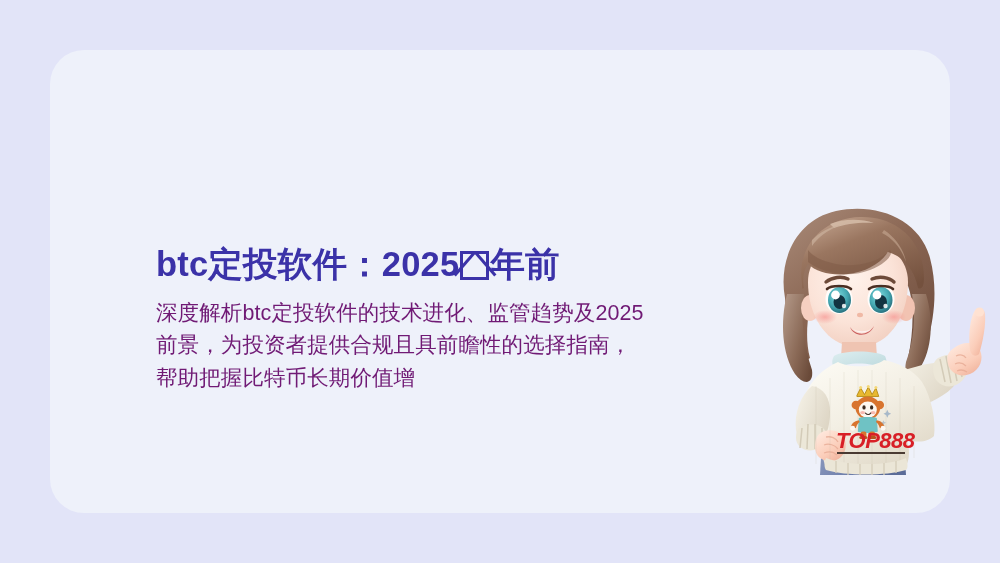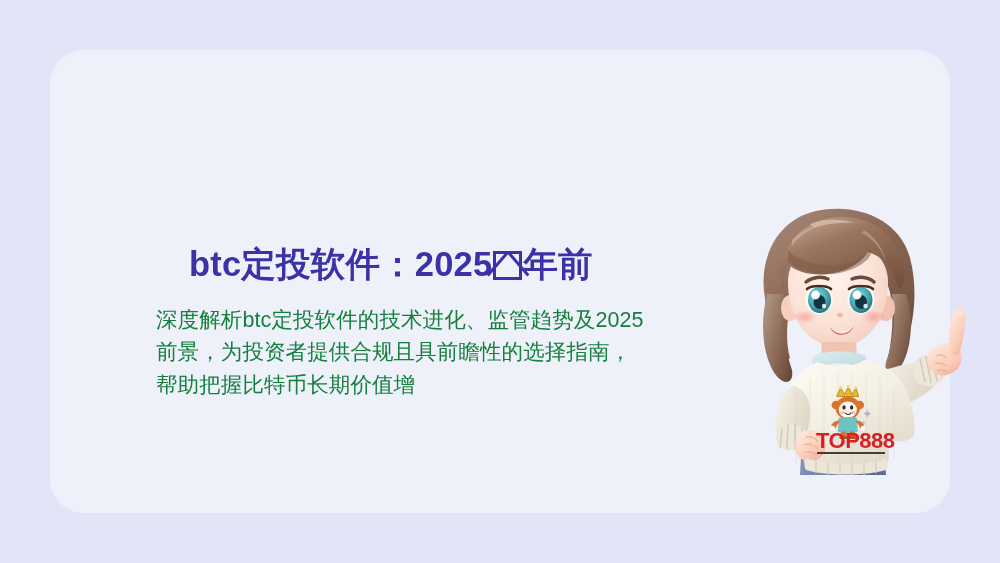--- a/index.html
+++ b/index.html
@@ -40,21 +40,20 @@
     width:500px;
   }
 
   #hero-title {
     font-size:34.5px;
     font-weight:bold;
     line-height:1.32;
     color:#3b32a8;
     letter-spacing:0.2px;
     white-space:pre-wrap;
-    margin-left:33px;
   }
 
   
   .tofu {
     display:inline-block;
     width:29px; height:29px;
     position:relative;
     vertical-align:-4px;
     margin:0 1px;
   }
@@ -68,36 +67,37 @@
     position:absolute;
     left:50%; top:-2px;
     width:3px; height:133%;
     background:#3b32a8;
     transform-origin:top center;
   }
   .tofu i:before { transform:translateX(-50%) rotate(-41deg); }
   .tofu i:after  { transform:translateX(-50%) rotate(41deg); }
 
   #hero-subtitle {
-    margin-top:16px;
+    margin-top:9px;
     font-size:21.5px;
     line-height:1.52;
-    color:#15803d;
+    color:#701a75;
     letter-spacing:0.1px;
     width:492px;
     white-space:pre-wrap;
   }
 
   
   #character {
     position:absolute;
-    left:668px;
+    left:688px;
     top:140px;
     width:260px;
     height:285px;
+    font-style:italic;
   }
   #character svg { display:block; width:100%; height:100%; }
 </style>
 </head>
 <body>
 
 <div id="stage">
 
   <div id="card">
 

